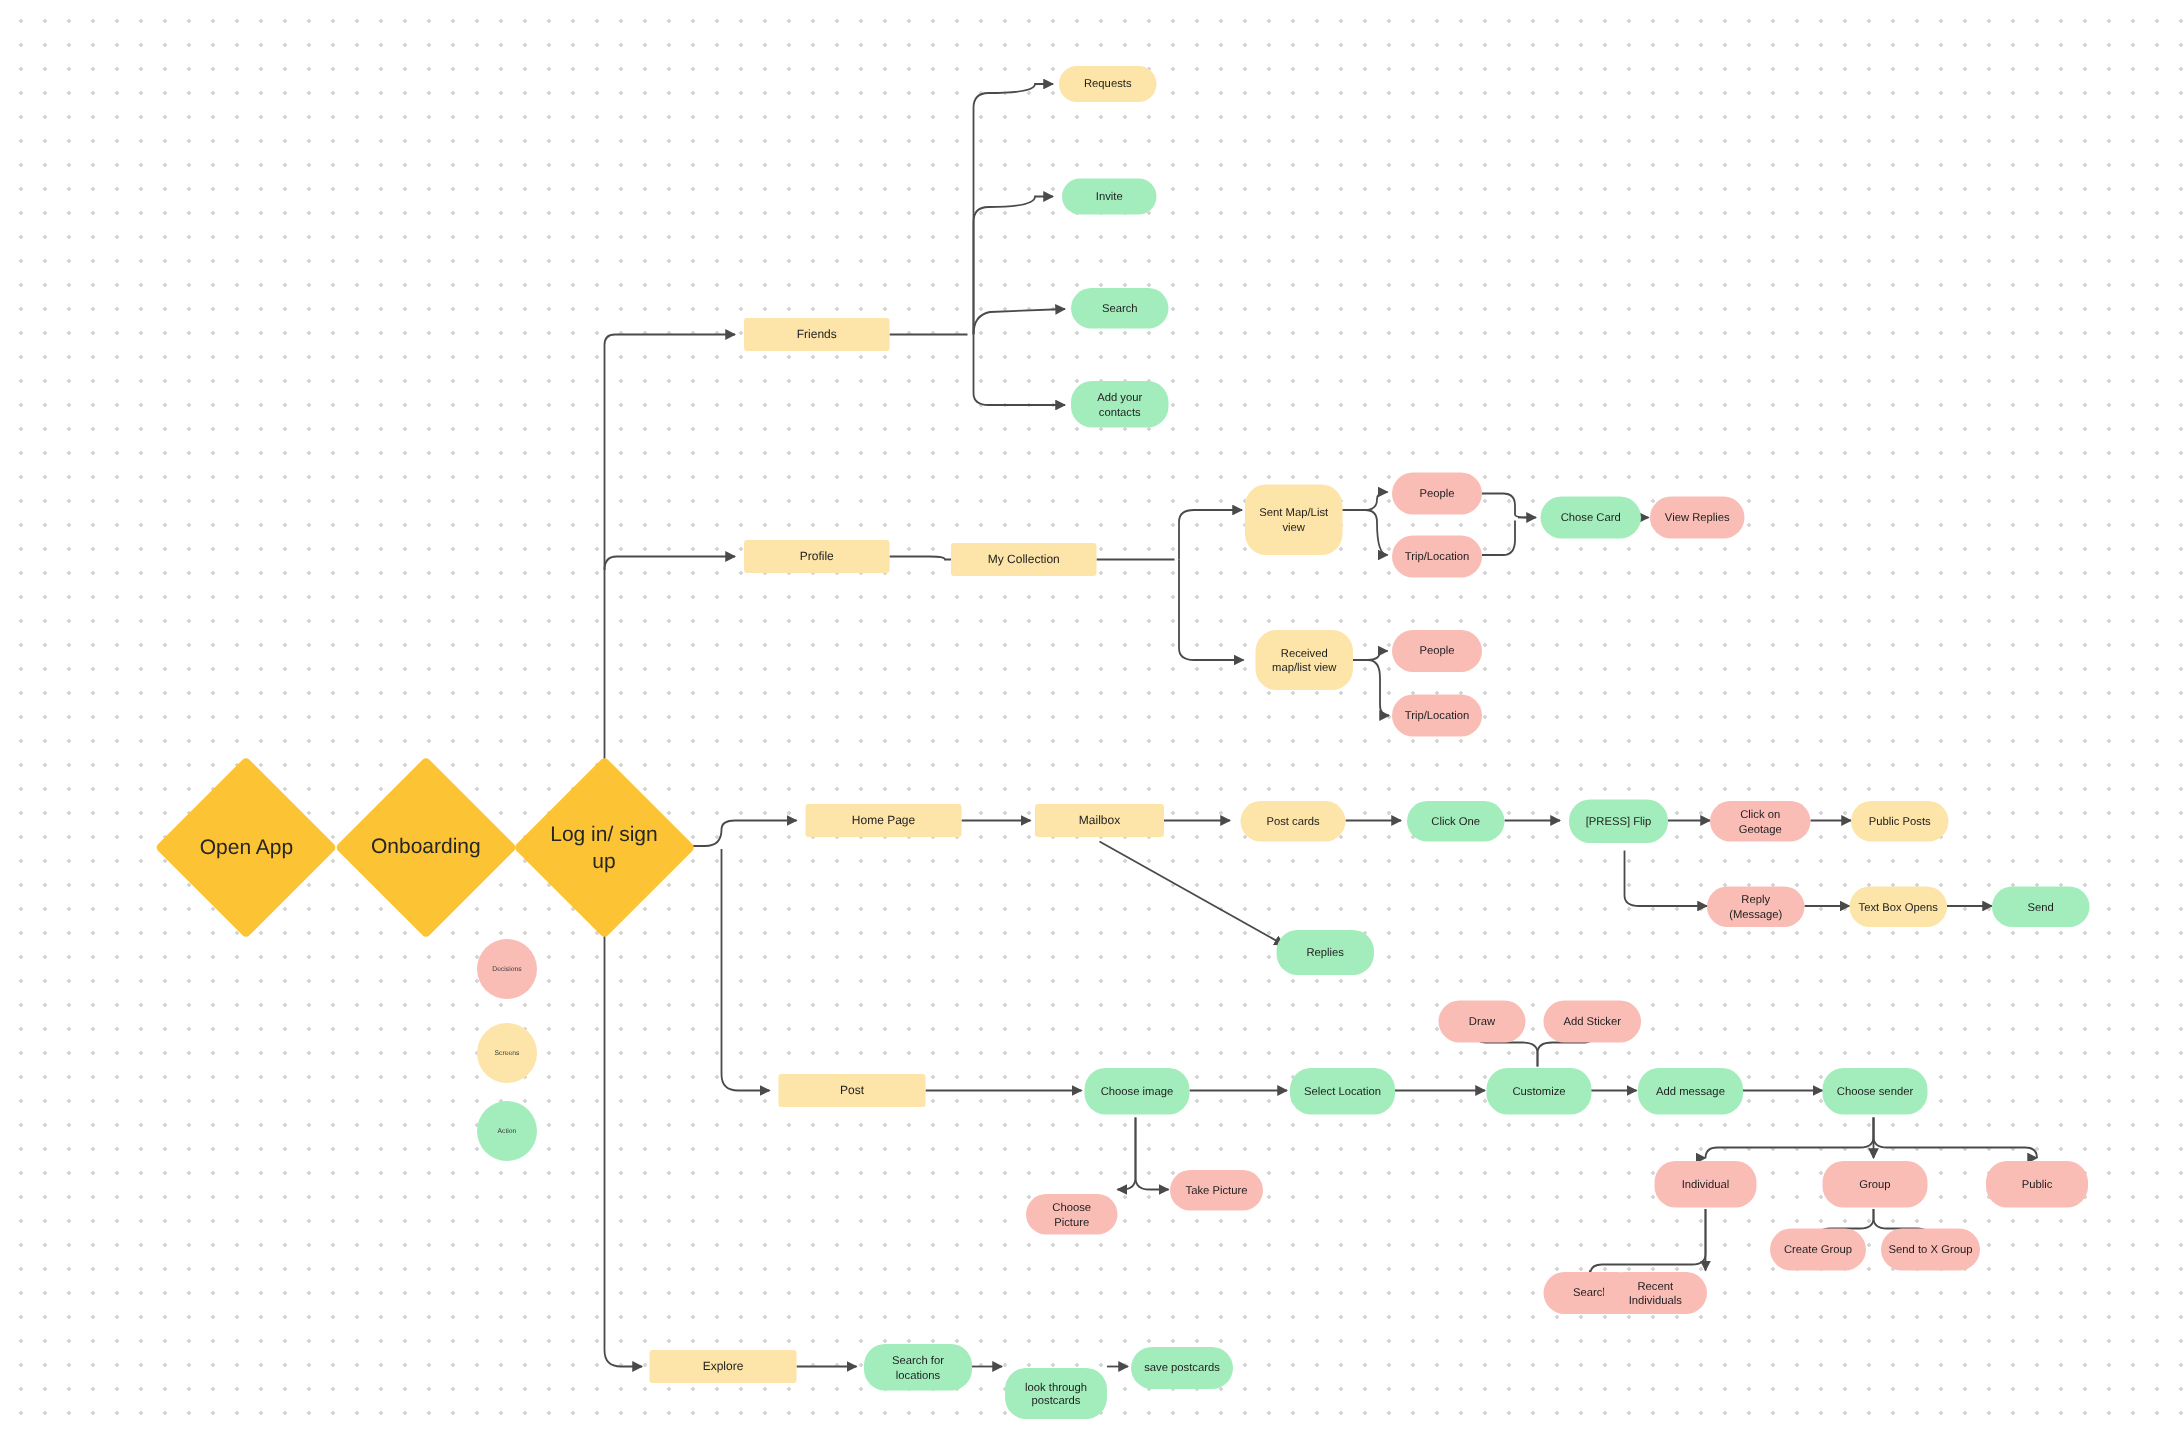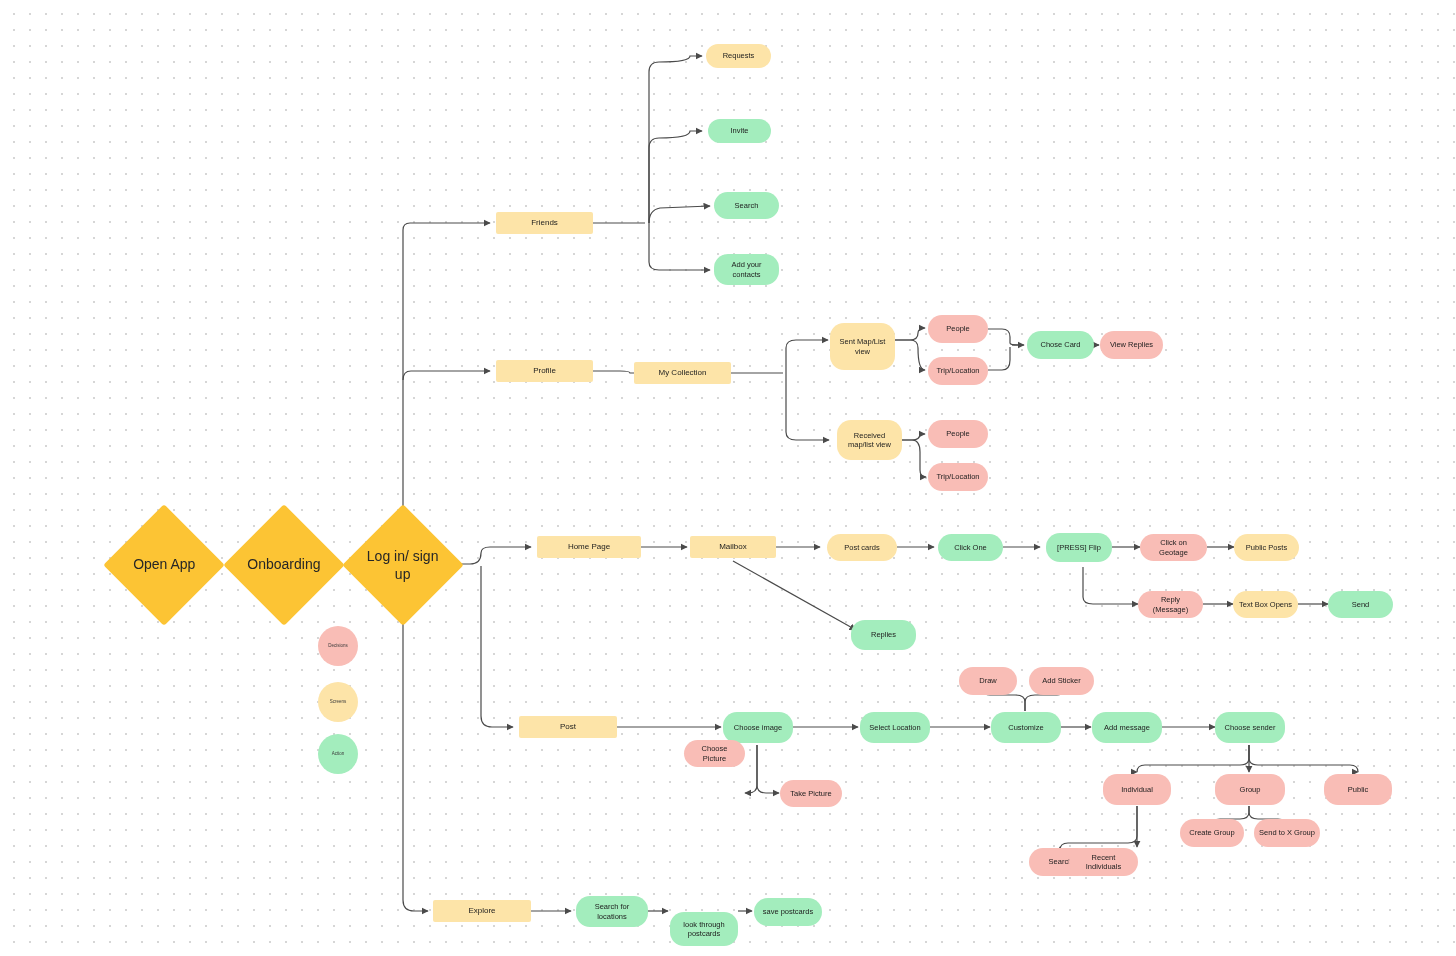--- a/index.html
+++ b/index.html
@@ -269,21 +269,21 @@
   <div class="node pill-g" style="left:851px; top:620px; width:65px; height:30px;">
     <span>Replies</span>
   </div>
 
   <div class="node rect" style="left:519px; top:716px; width:98px; height:22px;">
     <span>Post</span>
   </div>
   <div class="node pill-g" style="left:723px; top:712px; width:70px; height:31px;">
     <span>Choose image</span>
   </div>
-  <div class="node pill-p" style="left:684px; top:740px; width:61px; height:27px;">
+  <div class="node pill-p" style="left:684px; top:796px; width:61px; height:27px;">
     <span>Choose  Picture</span>
   </div>
   <div class="node pill-p" style="left:780px; top:780px; width:62px; height:27px;">
     <span>Take Picture</span>
   </div>
   <div class="node pill-g" style="left:860px; top:712px; width:70px; height:31px;">
     <span>Select Location</span>
   </div>
   <div class="node pill-p" style="left:959px; top:667px; width:58px; height:28px;">
     <span>Draw</span>

